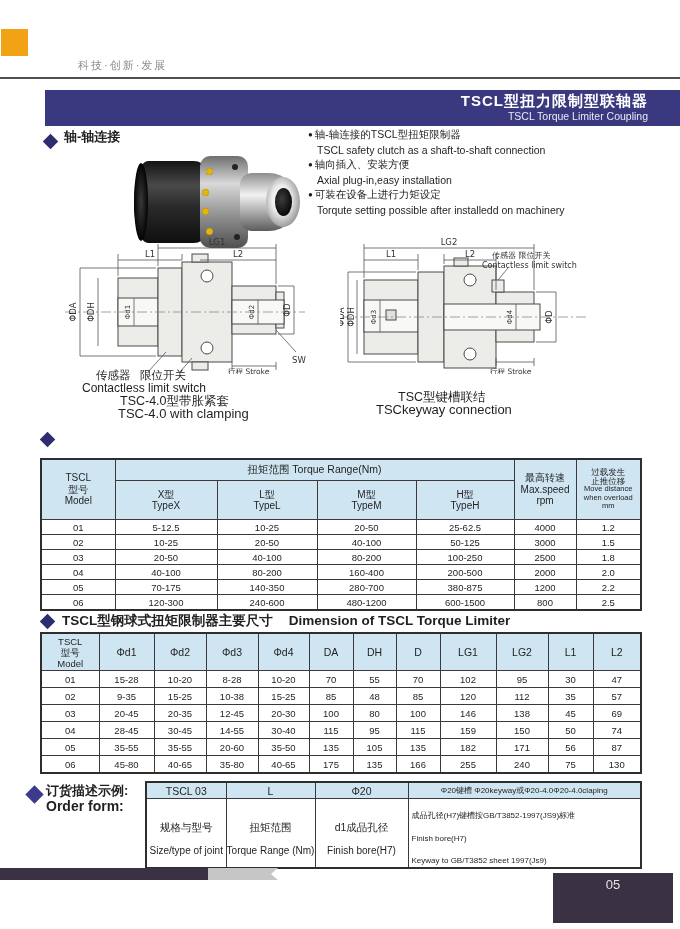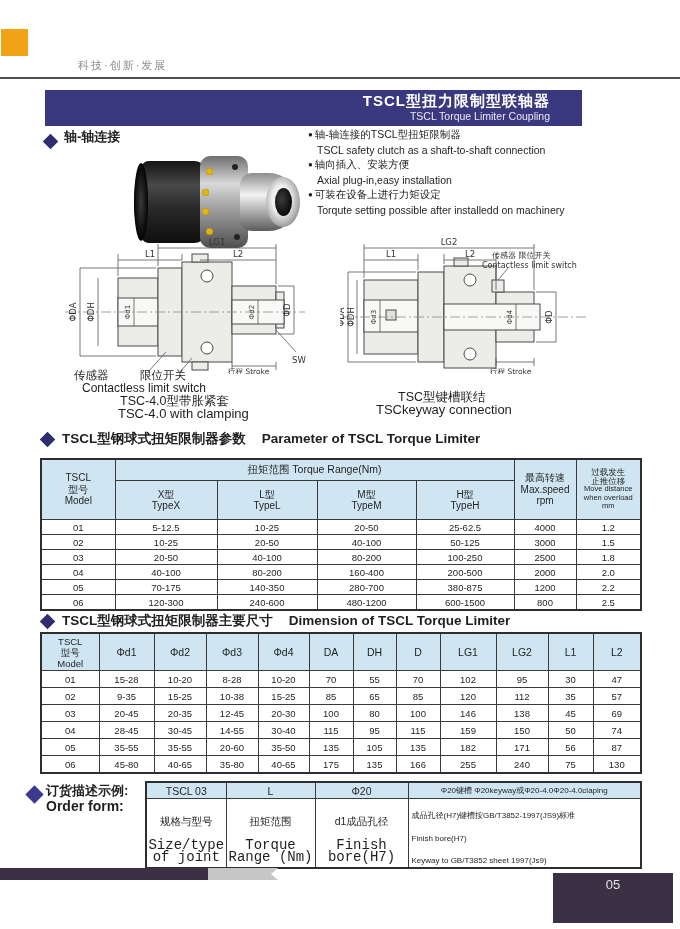--- a/index.html
+++ b/index.html
@@ -4,21 +4,21 @@
 <style>
   html,body{margin:0;padding:0;background:#e8e8e8;}
   .page{position:relative;width:680px;height:929px;background:#ffffff;overflow:hidden;
         font-family:"Liberation Sans","DejaVu Sans",sans-serif;color:#1f1f1f;}
   .abs{position:absolute;}
 
   
   .corner-accent{left:1px;top:29px;width:27px;height:27px;background:#f2a315;}
   .tagline{left:78px;top:58px;font-size:11px;color:#8d8d8d;letter-spacing:2px;}
   .top-rule{left:0;top:77px;width:680px;height:2px;background:#4f4f4f;}
-  .banner{left:45px;top:90px;width:537px;height:36px;background:#3a3980;color:#fff;
+  .banner{left:45px;top:90px;width:635px;height:36px;background:#3a3980;color:#fff;
           text-align:right;padding:2px 32px 0 0;box-sizing:border-box;}
   .banner-zh{display:block;font-size:15px;font-weight:bold;letter-spacing:1px;line-height:18px;}
   .banner-en{display:block;font-size:10.5px;line-height:13px;color:#e9e9f6;}
 
   .diamond{width:11px;height:11px;background:#2e2d6f;transform:rotate(45deg);}
   .intro-head{left:64px;top:129px;text-align:center;}
   .intro-zh{display:block;font-size:13px;font-weight:bold;line-height:15px;}
   .intro-en{display:block;font-size:15px;font-weight:bold;line-height:17px;}
 
   
@@ -74,21 +74,21 @@
   .t2 tbody td{height:16px;font-size:9.5px;}
   .t2 .th-lines span{line-height:11px;font-size:9.5px;}
 
   .order-label-zh{font-size:13px;font-weight:bold;}
   .order-label-en{font-size:14px;font-weight:bold;}
   .t3{left:145px;top:781px;width:495px;}
   .t3 .r1 td{height:15px;background:#cfe5f2;font-size:10.5px;}
   .t3 .r1 .small{font-size:8px;}
   .t3 .r2 td{height:44px;font-size:10.5px;}
   .t3 .r2 td span{display:block;line-height:12px;margin-top:12px;}
-  .t3 .r2 .en{font-size:14px;font-family:Liberation Mono, monospace;}
+  .t3 .r2 .en{font-size:10px;}
   .t3 .r2 .notes{text-align:left;padding-left:3px;}
   .t3 .r2 .notes span{font-size:8px;line-height:10.5px;}
 
   
   .bar-dark{left:0;top:868px;width:208px;height:12px;background:#3a3244;}
   .bar-silver{left:208px;top:868px;width:70px;height:12px;background:#c6c6c6;
       clip-path:polygon(0 0,100% 0,calc(100% - 7px) 50%,100% 100%,0 100%);}
   .page-block{left:553px;top:873px;width:120px;height:50px;background:#3a3244;}
   .page-num{left:553px;top:877px;width:120px;text-align:center;color:#e3e3e3;font-size:13px;}
 </style>
@@ -243,32 +243,29 @@
       <text transform="rotate(-90 14 81)" x="14" y="81" text-anchor="middle">ΦDH</text>
       <text transform="rotate(-90 36 81)" x="36" y="81" text-anchor="middle" font-size="7">Φd3</text>
       <text transform="rotate(-90 172 81)" x="172" y="81" text-anchor="middle" font-size="7">Φd4</text>
       <text transform="rotate(-90 212 81)" x="212" y="81" text-anchor="middle">ΦD</text>
       <text x="152" y="22" font-size="8">传感器 限位开关</text>
       <text x="142" y="32" font-size="8">Contactless limit switch</text>
       <text x="150" y="138" font-size="7.5">行程 Stroke</text>
     </g>
   </svg>
 
-  <div class="abs cap" style="left:74px;top:368px;">传感器</div>
+  <div class="abs cap" style="left:96px;top:368px;">传感器</div>
   <div class="abs cap" style="left:140px;top:368px;">限位开关</div>
   <div class="abs cap-en" style="left:82px;top:381px;">Contactless  limit switch</div>
   <div class="abs cap-big" style="left:120px;top:393px;">TSC-4.0型带胀紧套</div>
   <div class="abs" style="left:118px;top:406px;font-size:13px;">TSC-4.0 with clamping</div>
   <div class="abs cap-big" style="left:398px;top:389px;">TSC型键槽联结</div>
   <div class="abs" style="left:376px;top:402px;font-size:13px;">TSCkeyway connection</div>
 
   <div class="abs diamond" style="left:42px;top:434px;"></div>
-  <div class="abs sec-title" style="left:62px;top:430px;">
-    <span>TSCL型钢球式扭矩限制器参数</span><span class="en">Parameter of TSCL Torque Limiter</span>
-  </div>
 
   <table class="abs t1">
     <colgroup>
       <col style="width:74px">
         <col style="width:102px">
         <col style="width:100px">
         <col style="width:99px">
       <col style="width:98px">
         <col style="width:62px">
         <col style="width:65px">
@@ -426,21 +423,21 @@
           <td>30</td>
           <td>47</td>
         </tr>
         <tr>
           <td>02</td>
           <td>9-35</td>
           <td>15-25</td>
           <td>10-38</td>
           <td>15-25</td>
           <td>85</td>
-          <td>65</td>
+          <td>48</td>
           <td>85</td>
           <td>120</td>
           <td>112</td>
           <td>35</td>
           <td>57</td>
         </tr>
         <tr>
           <td>03</td>
           <td>20-45</td>
           <td>20-35</td>

